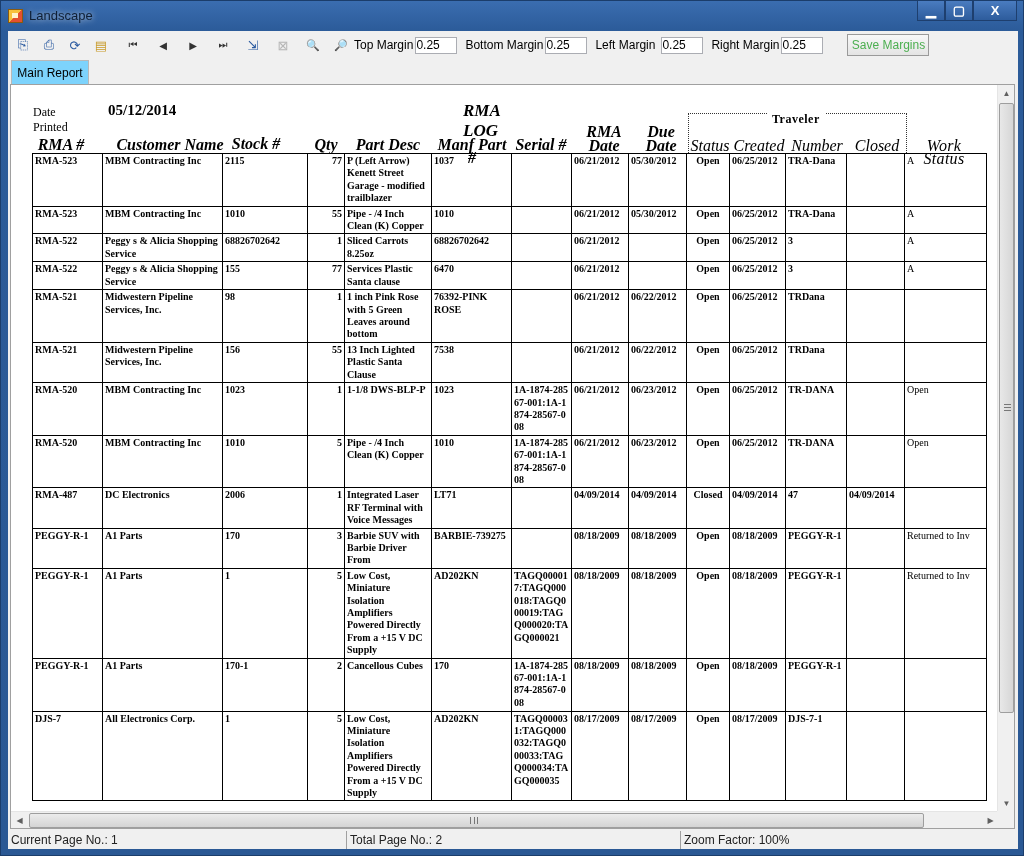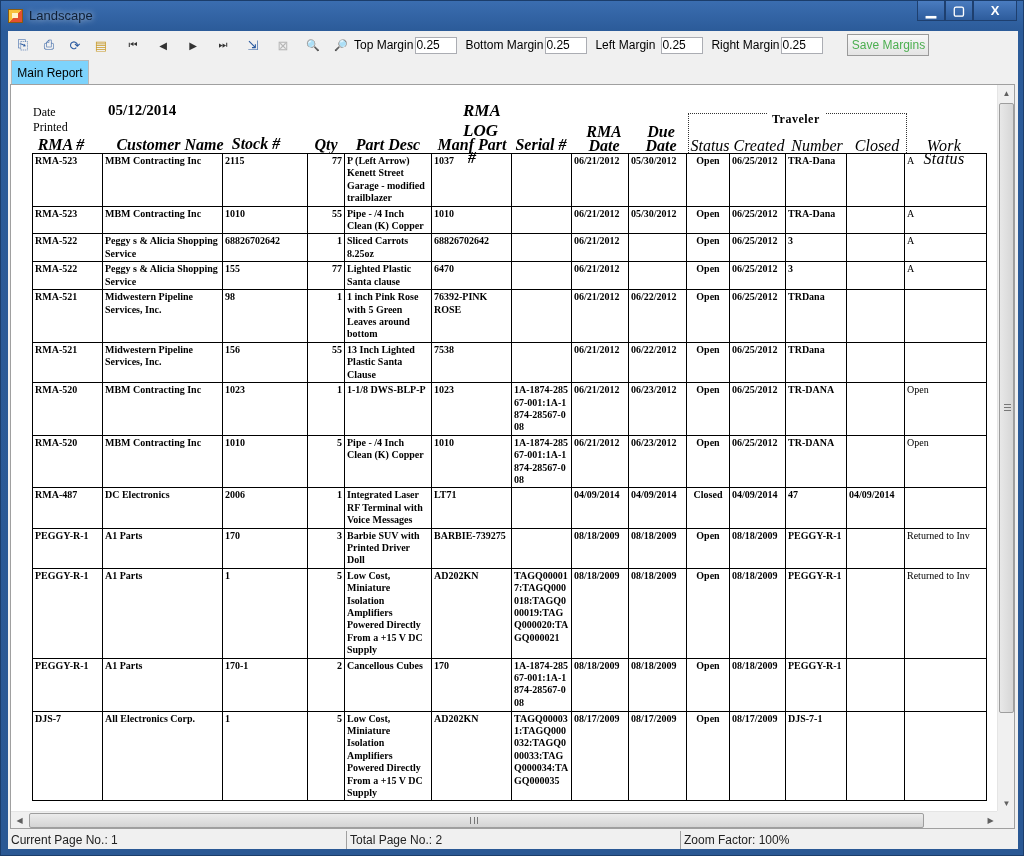--- a/index.html
+++ b/index.html
@@ -215,21 +215,21 @@
                   <td>06/25/2012</td>
                   <td>3</td>
                   <td></td>
                   <td class="light">A</td>
                 </tr>
                 <tr style="height: 28px;">
                   <td>RMA-522</td>
                   <td>Peggy s &amp; Alicia Shopping Service</td>
                   <td>155</td>
                   <td class="qty">77</td>
-                  <td>Lighted Plastic Santa clause</td>
+                  <td>Services Plastic Santa clause</td>
                   <td>6470</td>
                   <td style="word-break: break-all;"></td>
                   <td>06/21/2012</td>
                   <td></td>
                   <td class="center">Open</td>
                   <td>06/25/2012</td>
                   <td>3</td>
                   <td></td>
                   <td class="light">A</td>
                 </tr>
@@ -311,21 +311,21 @@
                   <td>04/09/2014</td>
                   <td>47</td>
                   <td>04/09/2014</td>
                   <td class="light"></td>
                 </tr>
                 <tr style="height: 40px;">
                   <td>PEGGY-R-1</td>
                   <td>A1 Parts</td>
                   <td>170</td>
                   <td class="qty">3</td>
-                  <td>Barbie SUV with Printed Driver Doll</td>
+                  <td>Barbie SUV with Barbie Driver From</td>
                   <td>BARBIE-739275</td>
                   <td style="word-break: break-all;"></td>
                   <td>08/18/2009</td>
                   <td>08/18/2009</td>
                   <td class="center">Open</td>
                   <td>08/18/2009</td>
                   <td>PEGGY-R-1</td>
                   <td></td>
                   <td class="light">Returned to Inv</td>
                 </tr>

